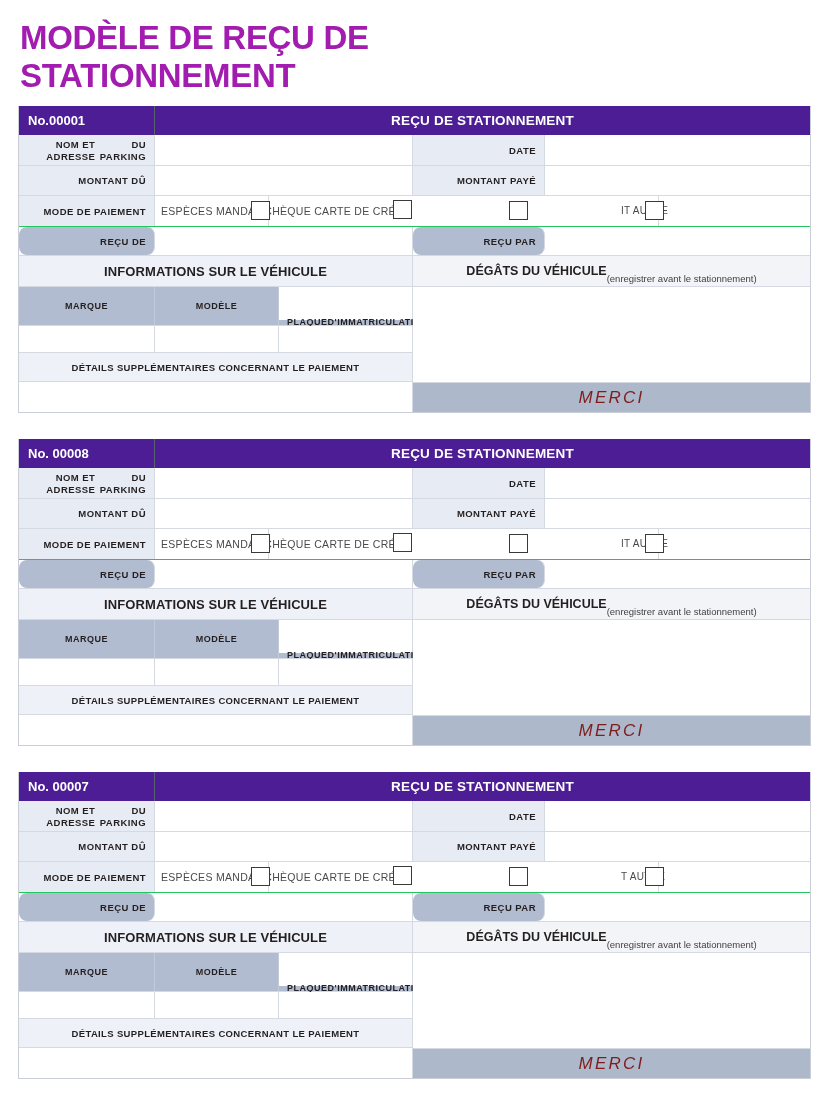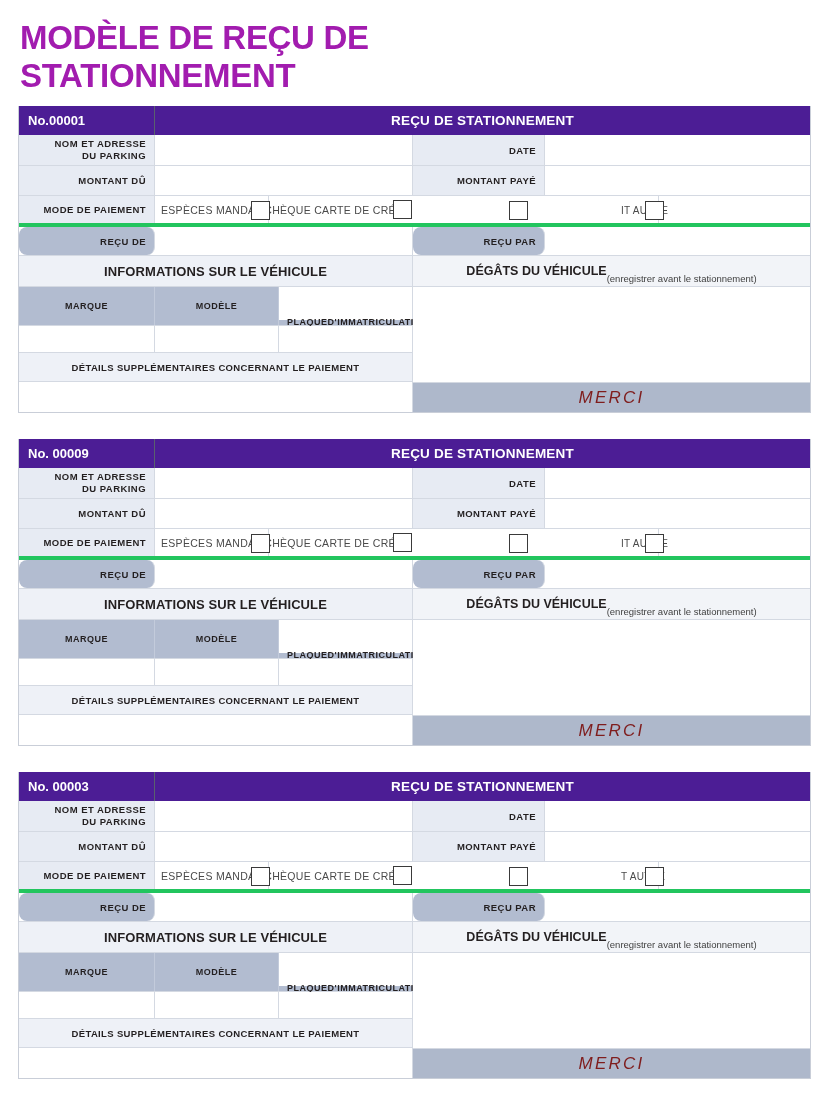--- a/index.html
+++ b/index.html
@@ -101,27 +101,27 @@
   
   .c-lbl  { width: 136px; flex: 0 0 136px; }
   .c-val  { width: 258px; flex: 0 0 258px; }
   .c-lbl2 { width: 132px; flex: 0 0 132px; }
   .c-val2 { flex: 1 1 auto; }
 
   .h31 { height: 31px; }
   .h30 { height: 30px; }
   .h29 { height: 29px; }
 
-  .two-line { flex-direction: column; justify-content: center; align-items: flex-end; line-height: 12px; }
+  .two-line { justify-content: center; align-items: flex-end; line-height: 12px; }
 
   
   .lbl-dark { background: #b2bcd0; border-radius: 8px; }
 
   
-  .pay-row { display: flex; border-bottom: 4px solid #22c55e; height: 31px; }
+  .pay-row { display: flex; border-bottom: 1px solid #22c55e; height: 31px; }
   .pay-opts {
     position: relative;
     display: flex;
     align-items: center;
     background: #ffffff;
     overflow: visible;
   }
   .pay-text {
     font-size: 10.5px;
     letter-spacing: 0.3px;
@@ -314,21 +314,21 @@
         <div class="dmg-fill" style="height:95px"></div>
         <div class="merci">MERCI</div>
       </div>
     </div>
 
   </div>
 
   <div class="receipt">
 
     <div class="r-head">
-      <div class="r-head-no">No. 00009</div>
+      <div class="r-head-no">No. 00008</div>
       <div class="r-head-title">REÇU DE STATIONNEMENT</div>
     </div>
 
     <div class="row h31">
       <div class="lbl c-lbl two-line">
         <span>NOM ET ADRESSE</span>
         <span>DU PARKING</span>
       </div>
       <div class="val c-val"></div>
       <div class="lbl c-lbl2">DATE</div>
@@ -398,21 +398,21 @@
         <div class="dmg-fill" style="height:95px"></div>
         <div class="merci">MERCI</div>
       </div>
     </div>
 
   </div>
 
   <div class="receipt">
 
     <div class="r-head">
-      <div class="r-head-no">No. 00003</div>
+      <div class="r-head-no">No. 00007</div>
       <div class="r-head-title">REÇU DE STATIONNEMENT</div>
     </div>
 
     <div class="row h31">
       <div class="lbl c-lbl two-line">
         <span>NOM ET ADRESSE</span>
         <span>DU PARKING</span>
       </div>
       <div class="val c-val"></div>
       <div class="lbl c-lbl2">DATE</div>

